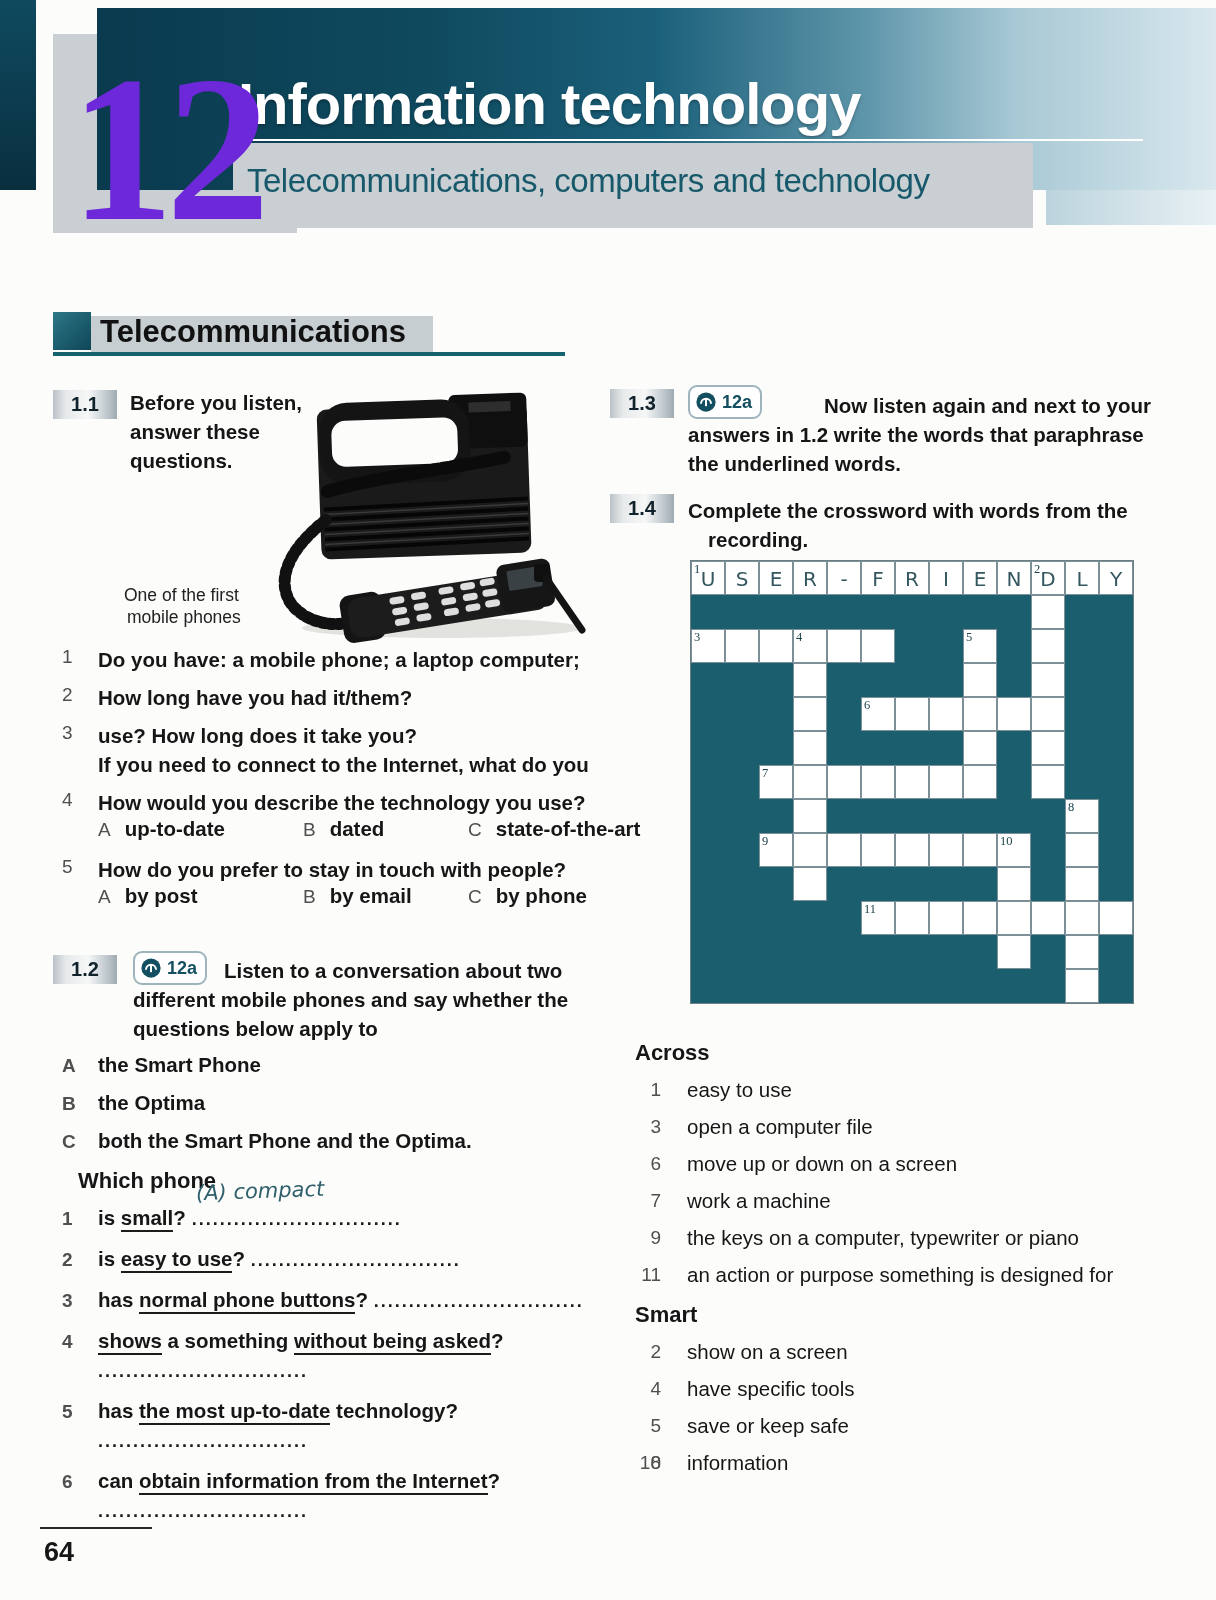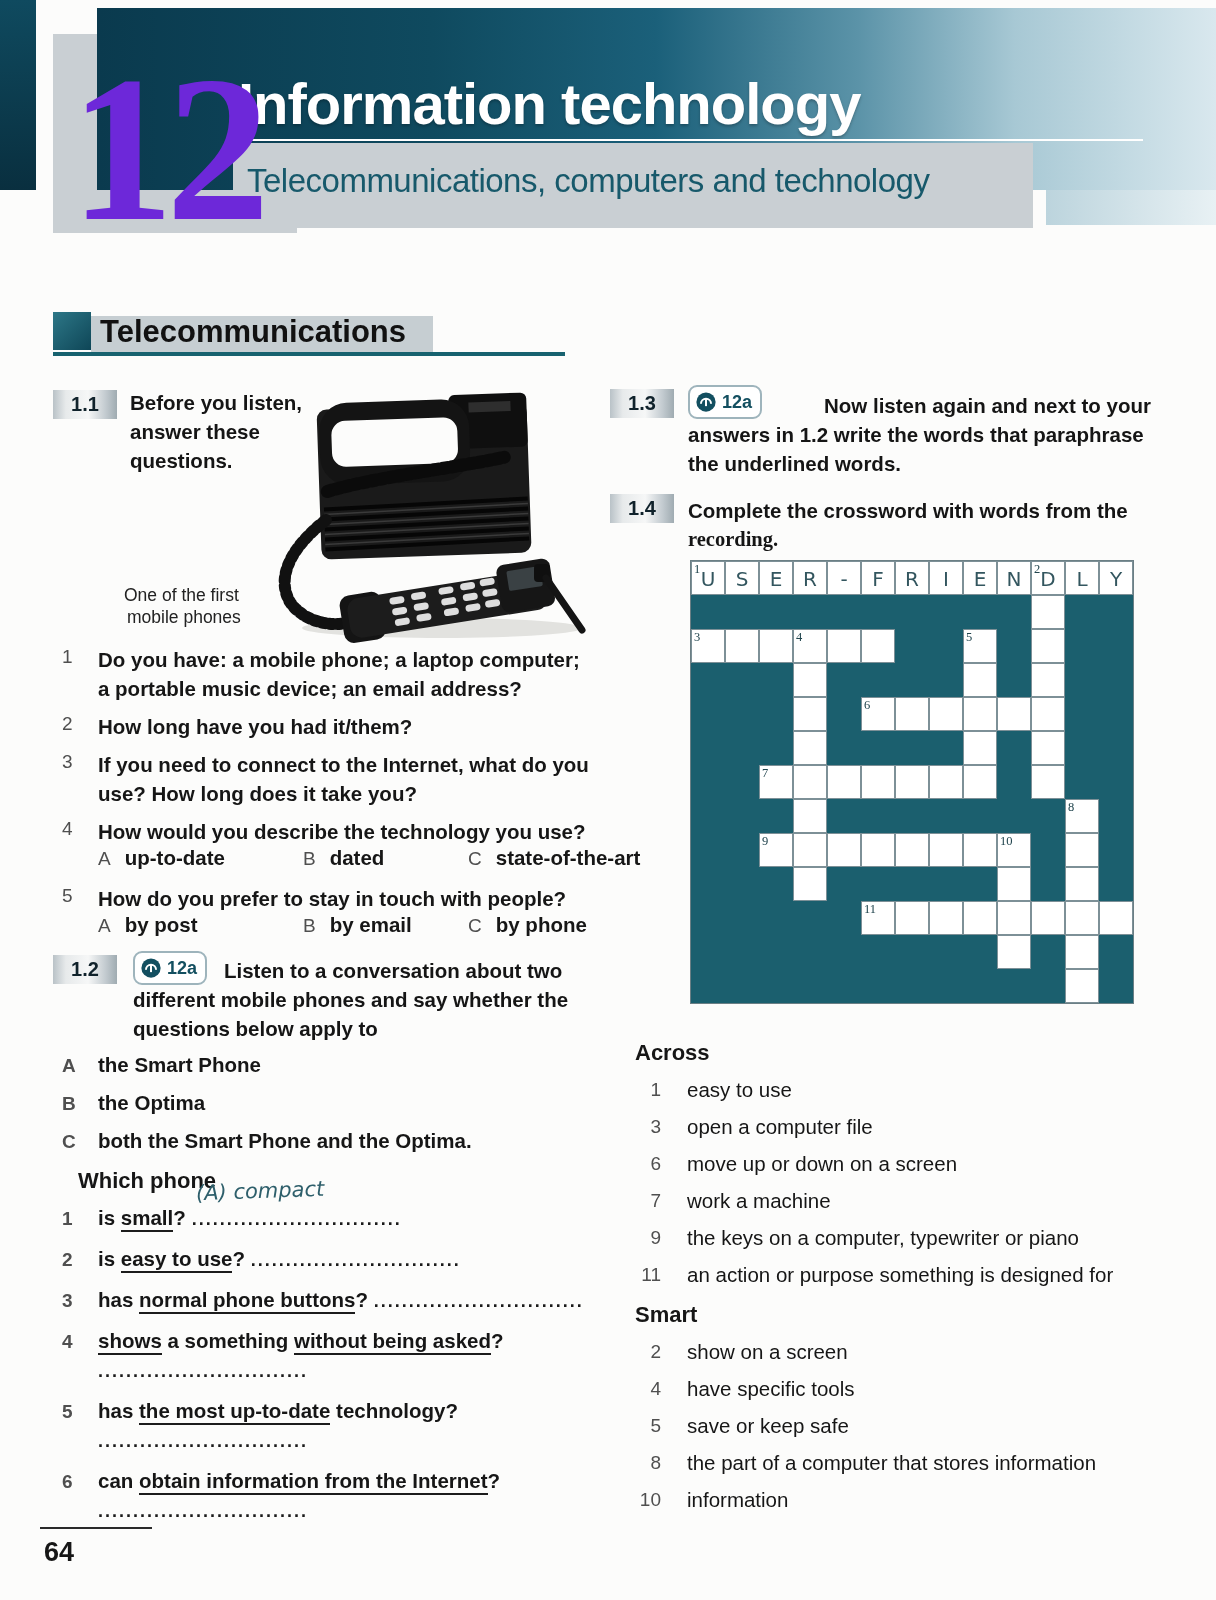--- a/index.html
+++ b/index.html
@@ -154,34 +154,33 @@
   </svg>
 
   <div class="caption" style="left:124px;top:584px;">One of the first</div>
   <div class="caption" style="left:127px;top:606px;">mobile phones</div>
 
   <div class="qlist" id="qlist">
       <div class="qitem">
         <span class="qnum">1</span>
         <div class="qtext">
           <div class="qline">Do you have: a mobile phone; a laptop computer;</div>
-          <div class="qline">a portable music device; an email address?</div>
         </div>
       </div>
       <div class="qitem">
         <span class="qnum">2</span>
         <div class="qtext">
           <div class="qline">How long have you had it/them?</div>
         </div>
       </div>
       <div class="qitem">
         <span class="qnum">3</span>
         <div class="qtext">
+          <div class="qline">use? How long does it take you?</div>
           <div class="qline">If you need to connect to the Internet, what do you</div>
-          <div class="qline">use? How long does it take you?</div>
         </div>
       </div>
       <div class="qitem">
         <span class="qnum">4</span>
         <div class="qtext">
           <div class="qline">How would you describe the technology you use?</div>
           <div class="optrow">
             <span class="opt"><span class="optl">A</span><span class="optt">up-to-date</span></span>
             <span class="opt"><span class="optl">B</span><span class="optt">dated</span></span>
             <span class="opt"><span class="optl">C</span><span class="optt">state-of-the-art</span></span>
@@ -241,21 +240,21 @@
       <path d="M12 8.5 v8" stroke="#fff" stroke-width="2.2"></path>
     </svg>
     <span class="alab">12a</span>
   </div>
   <div class="bline" style="left:780px;top:391px;margin-left:44px;">Now listen again and next to your</div>
   <div class="bline" style="left:688px;top:420px;">answers in 1.2 write the words that paraphrase</div>
   <div class="bline" style="left:688px;top:449px;">the underlined words.</div>
 
   <div class="exbadge" style="left:610px;top:494px;">1.4</div>
   <div class="bline" style="left:688px;top:496px;">Complete the crossword with words from the</div>
-  <div class="bline" style="left:688px;top:525px;font-family:Liberation Serif, serif;">recording.</div>
+  <div class="bline" style="left:708px;top:525px;">recording.</div>
 
   <div class="xw" id="xw">
       <div class="cell" style="left: 0px; top: 0px;">
         <span class="cn">1</span>
         <span class="cl">U</span>
       </div>
       <div class="cell" style="left: 34px; top: 0px;">
         <span class="cl">S</span>
       </div>
       <div class="cell" style="left: 68px; top: 0px;">
@@ -374,17 +373,17 @@
       <div class="clue"><span class="n">6</span><span>move up or down on a screen</span></div>
       <div class="clue"><span class="n">7</span><span>work a machine</span></div>
       <div class="clue"><span class="n">9</span><span>the keys on a computer, typewriter or piano</span></div>
       <div class="clue"><span class="n">11</span><span>an action or purpose something is designed for</span></div>
     </div>
   <div class="clue-head" style="left:635px;top:1302px;">Smart</div>
   <div class="cluelist" id="downlist" style="top:1338px;">
       <div class="clue"><span class="n">2</span><span>show on a screen</span></div>
       <div class="clue"><span class="n">4</span><span>have specific tools</span></div>
       <div class="clue"><span class="n">5</span><span>save or keep safe</span></div>
-      <div class="clue"><span class="n">8</span><span>the part of a computer that stores information</span></div>
+      <div class="clue"><span class="n">8</span></div>
       <div class="clue"><span class="n">10</span><span>information</span></div>
     </div>
 
 </div>
 
 </body></html>

